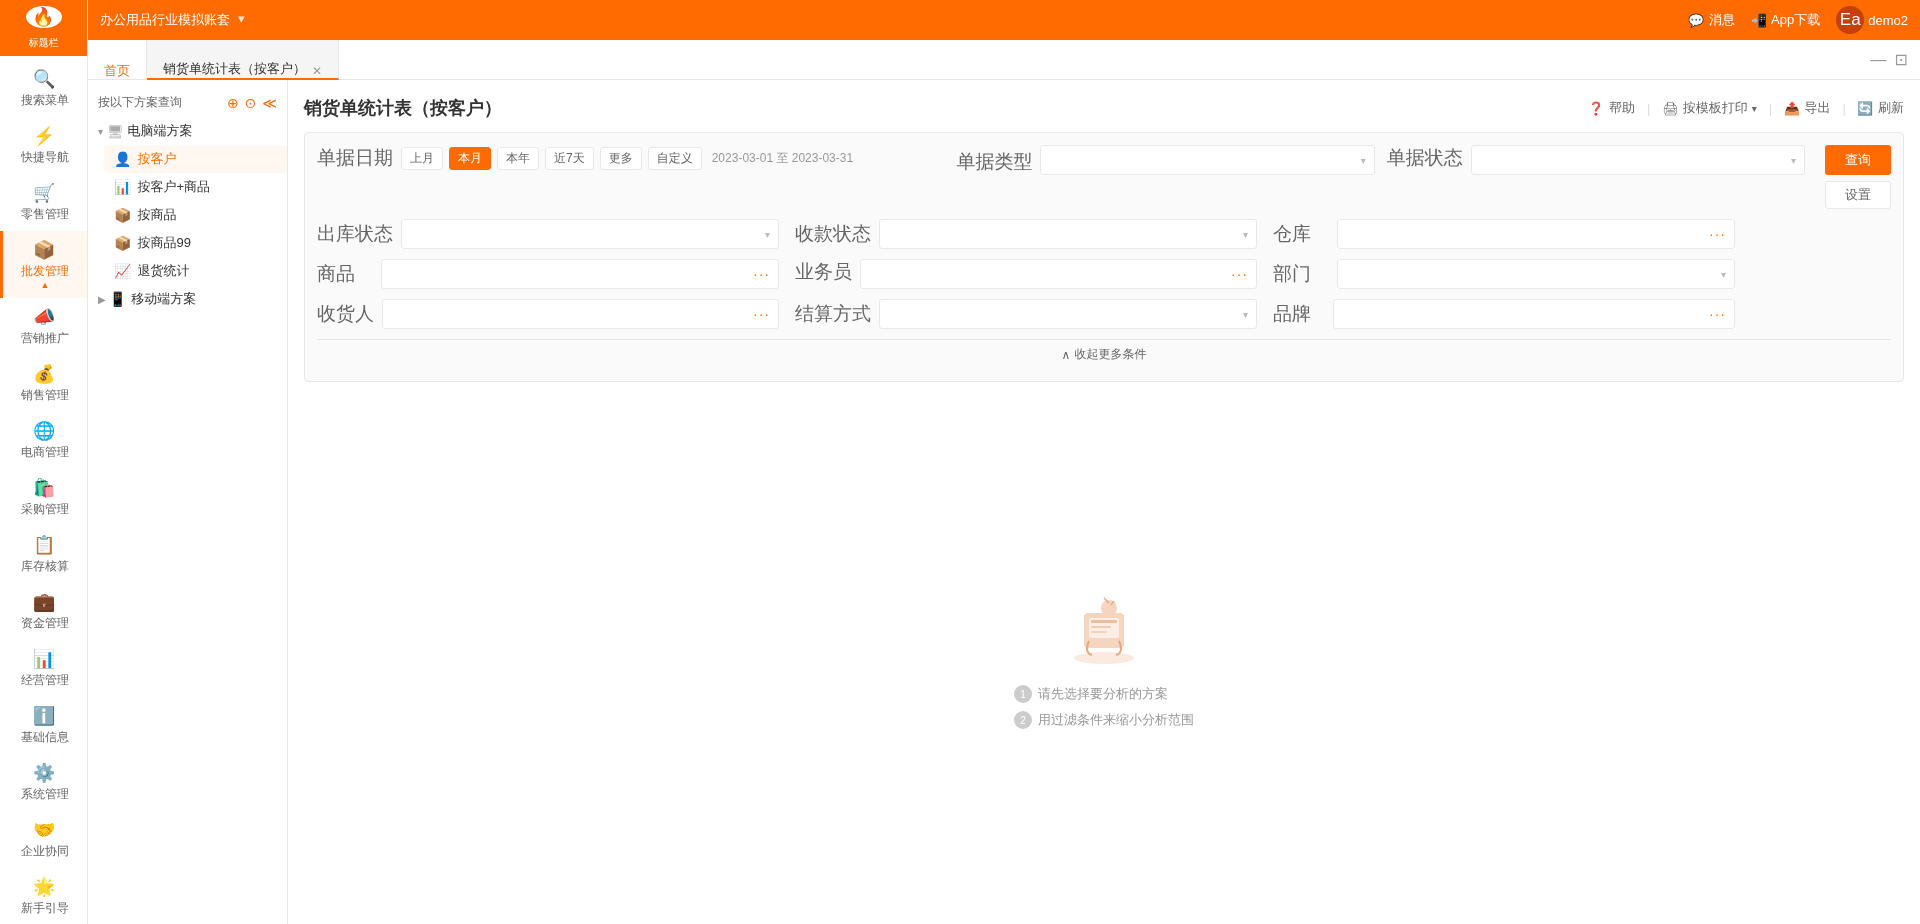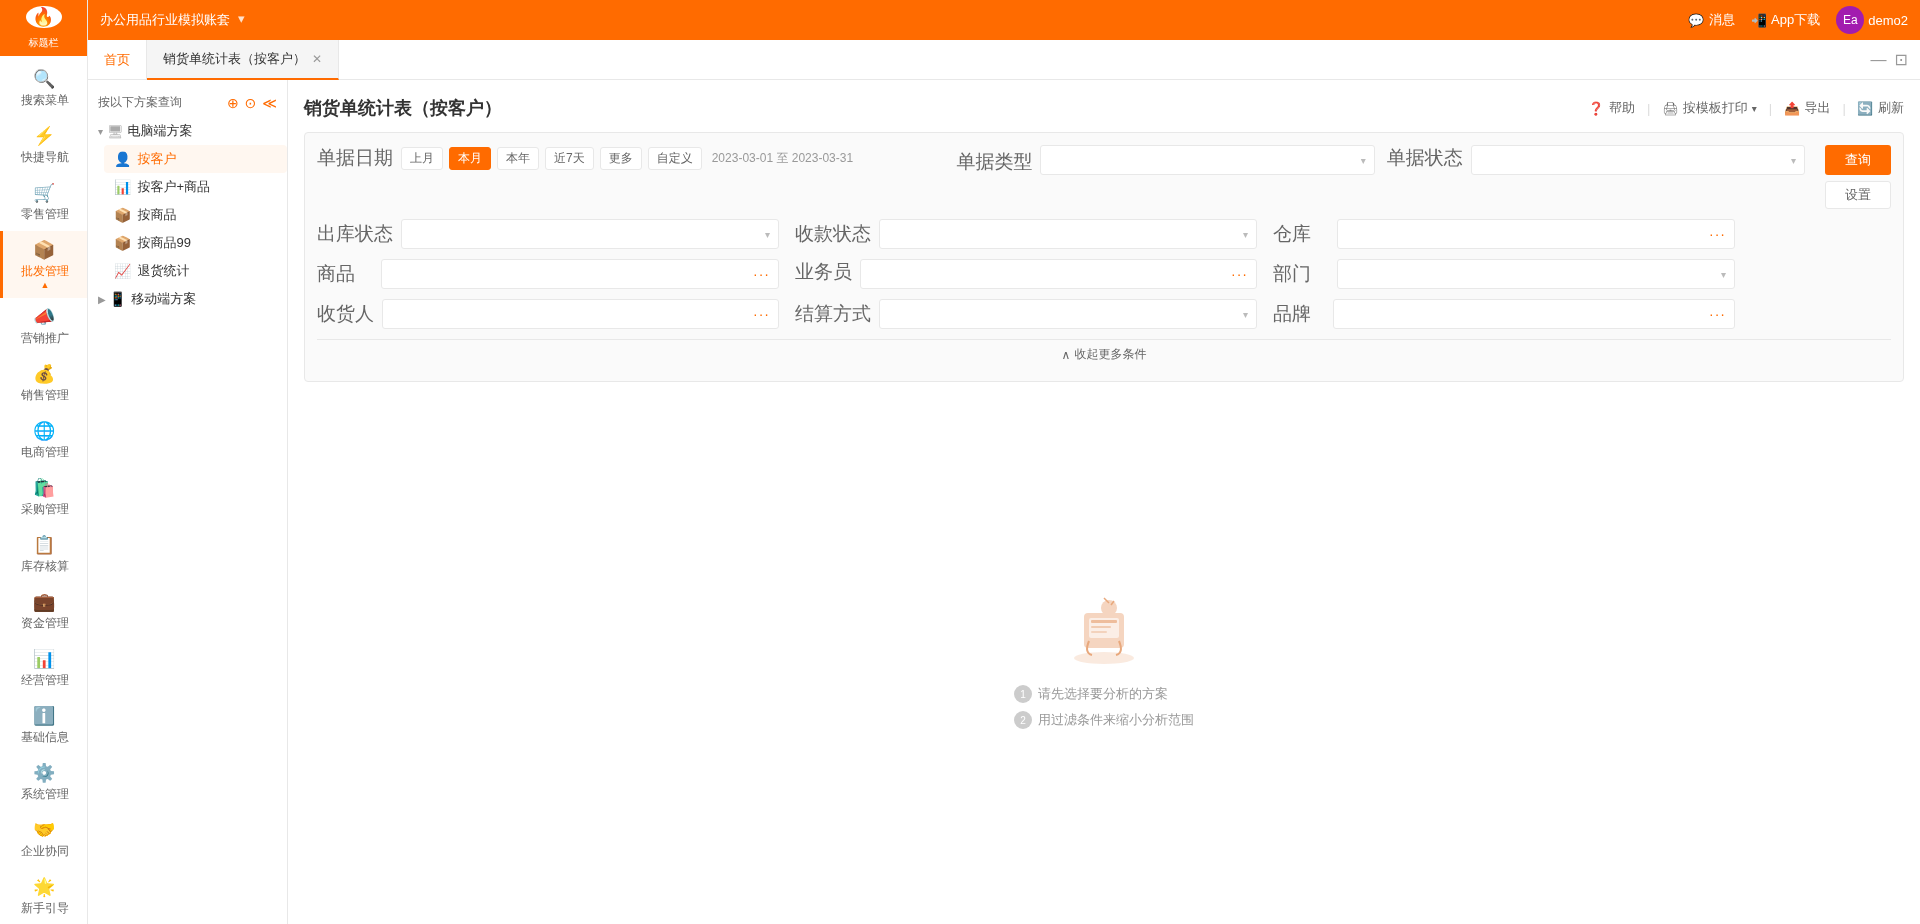--- a/index.html
+++ b/index.html
@@ -19,25 +19,25 @@
     
     .main { flex: 1; display: flex; flex-direction: column; overflow: hidden; }
 
     
     .topnav { height: 40px; background: #ff6b00; display: flex; align-items: center; padding: 0 12px; justify-content: space-between; flex-shrink: 0; }
     .topnav-left { display: flex; align-items: flex-start; gap: 8px; color: #fff; font-size: 13px; }
     .topnav-title { color: #fff; font-size: 13px; }
     .topnav-arrow { color: #fff; opacity: 0.8; }
     .topnav-right { display: flex; align-items: center; gap: 16px; color: #fff; font-size: 13px; }
     .topnav-right-item { display: flex; align-items: center; gap: 4px; cursor: pointer; }
-    .avatar { width: 28px; height: 28px; border-radius: 50%; background: #a21caf; display: flex; align-items: center; justify-content: center; color: #fff; font-size: 12px; overflow: hidden; }
+    .avatar { width: 28px; height: 28px; border-radius: 50%; background: #c2410c; display: flex; align-items: center; justify-content: center; color: #fff; font-size: 17px; overflow: hidden; }
 
     
     .tabbar { height: 40px; background: #fff; border-bottom: 1px solid #e8e8e8; display: flex; align-items: center; padding: 0 0; flex-shrink: 0; }
-    .tab { height: 40px; display: flex; align-items: center; padding: 0 16px; cursor: pointer; color: #666; font-size: 13px; border-right: 1px solid #e8e8e8; gap: 6px; }
+    .tab { height: 40px; display: flex; align-items: flex-end; padding: 0 16px; cursor: pointer; color: #666; font-size: 13px; border-right: 1px solid #e8e8e8; gap: 6px; }
     .tab.active { color: #333; background: #f5f5f5; border-bottom: 2px solid #ff6b00; }
     .tab-close { color: #999; font-size: 12px; cursor: pointer; }
     .tab-home { color: #ff6b00; }
 
     
     .content { flex: 1; display: flex; overflow: hidden; background: #f0f0f0; }
 
     
     .left-panel { width: 200px; background: #fff; border-right: 1px solid #e8e8e8; flex-shrink: 0; padding: 8px 0; overflow-y: auto; }
     .left-panel-header { display: flex; align-items: center; justify-content: space-between; padding: 6px 10px 6px 10px; font-size: 12px; color: #666; }

